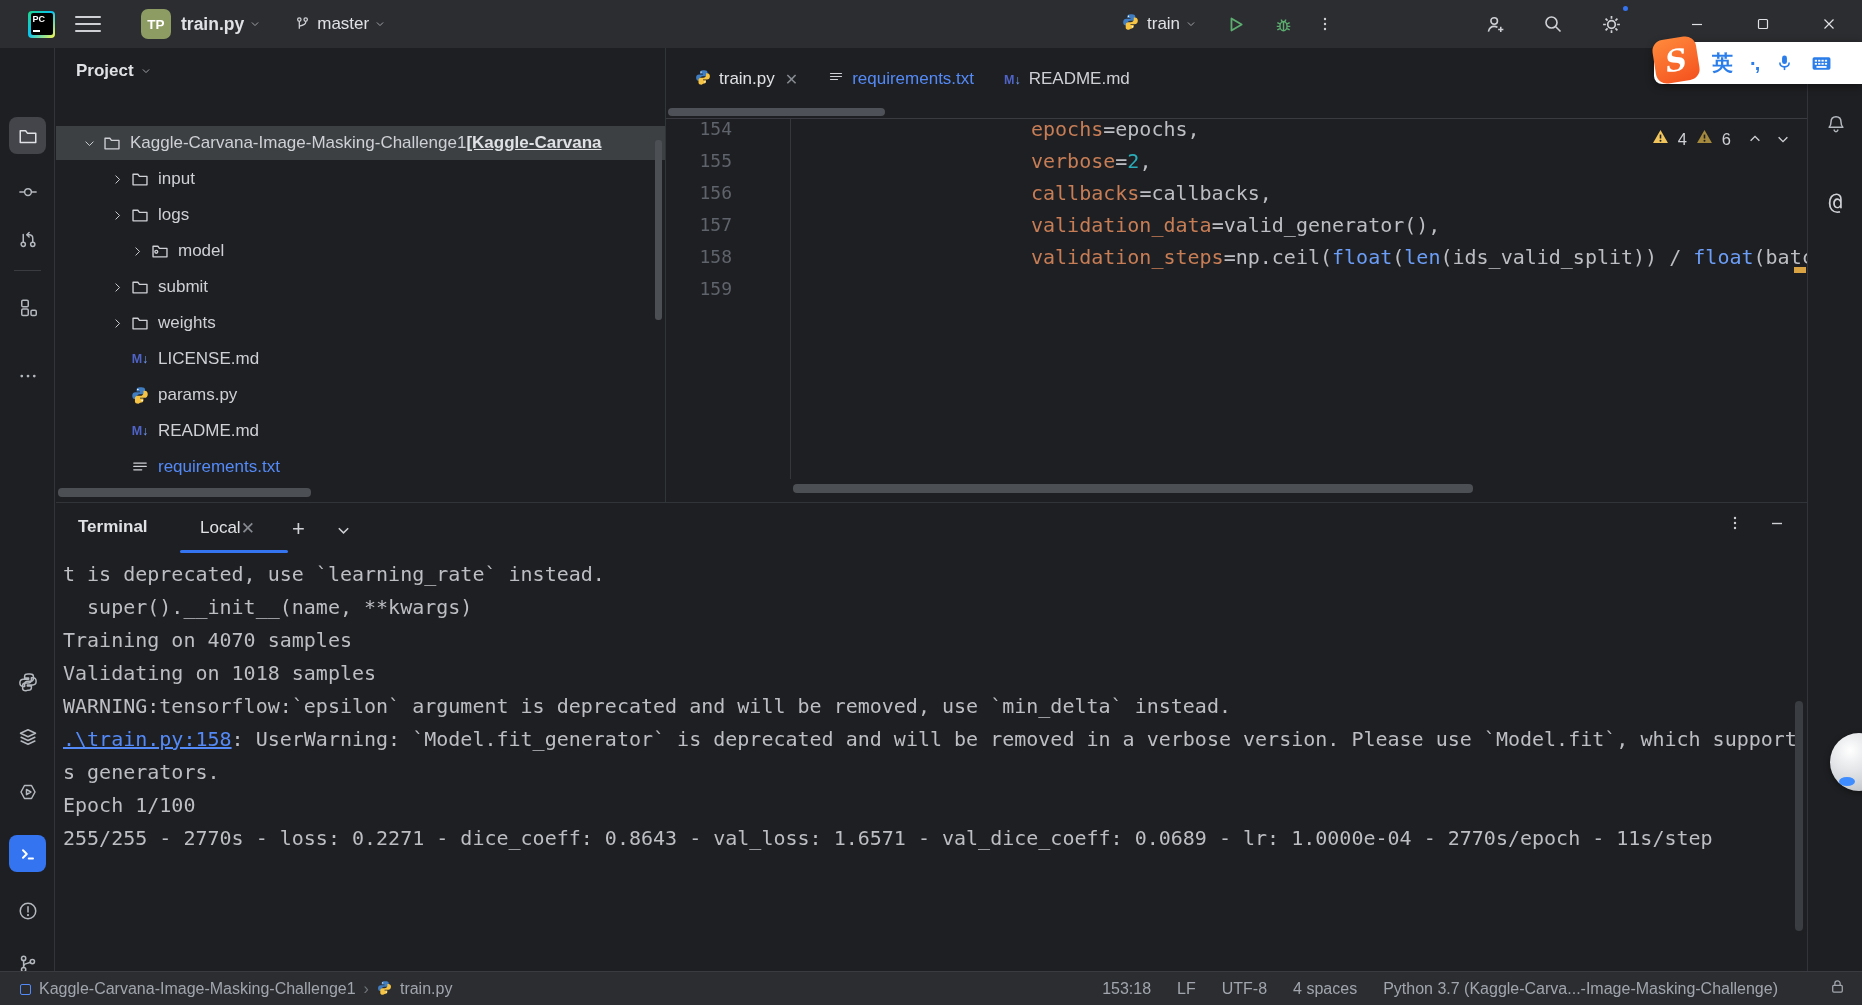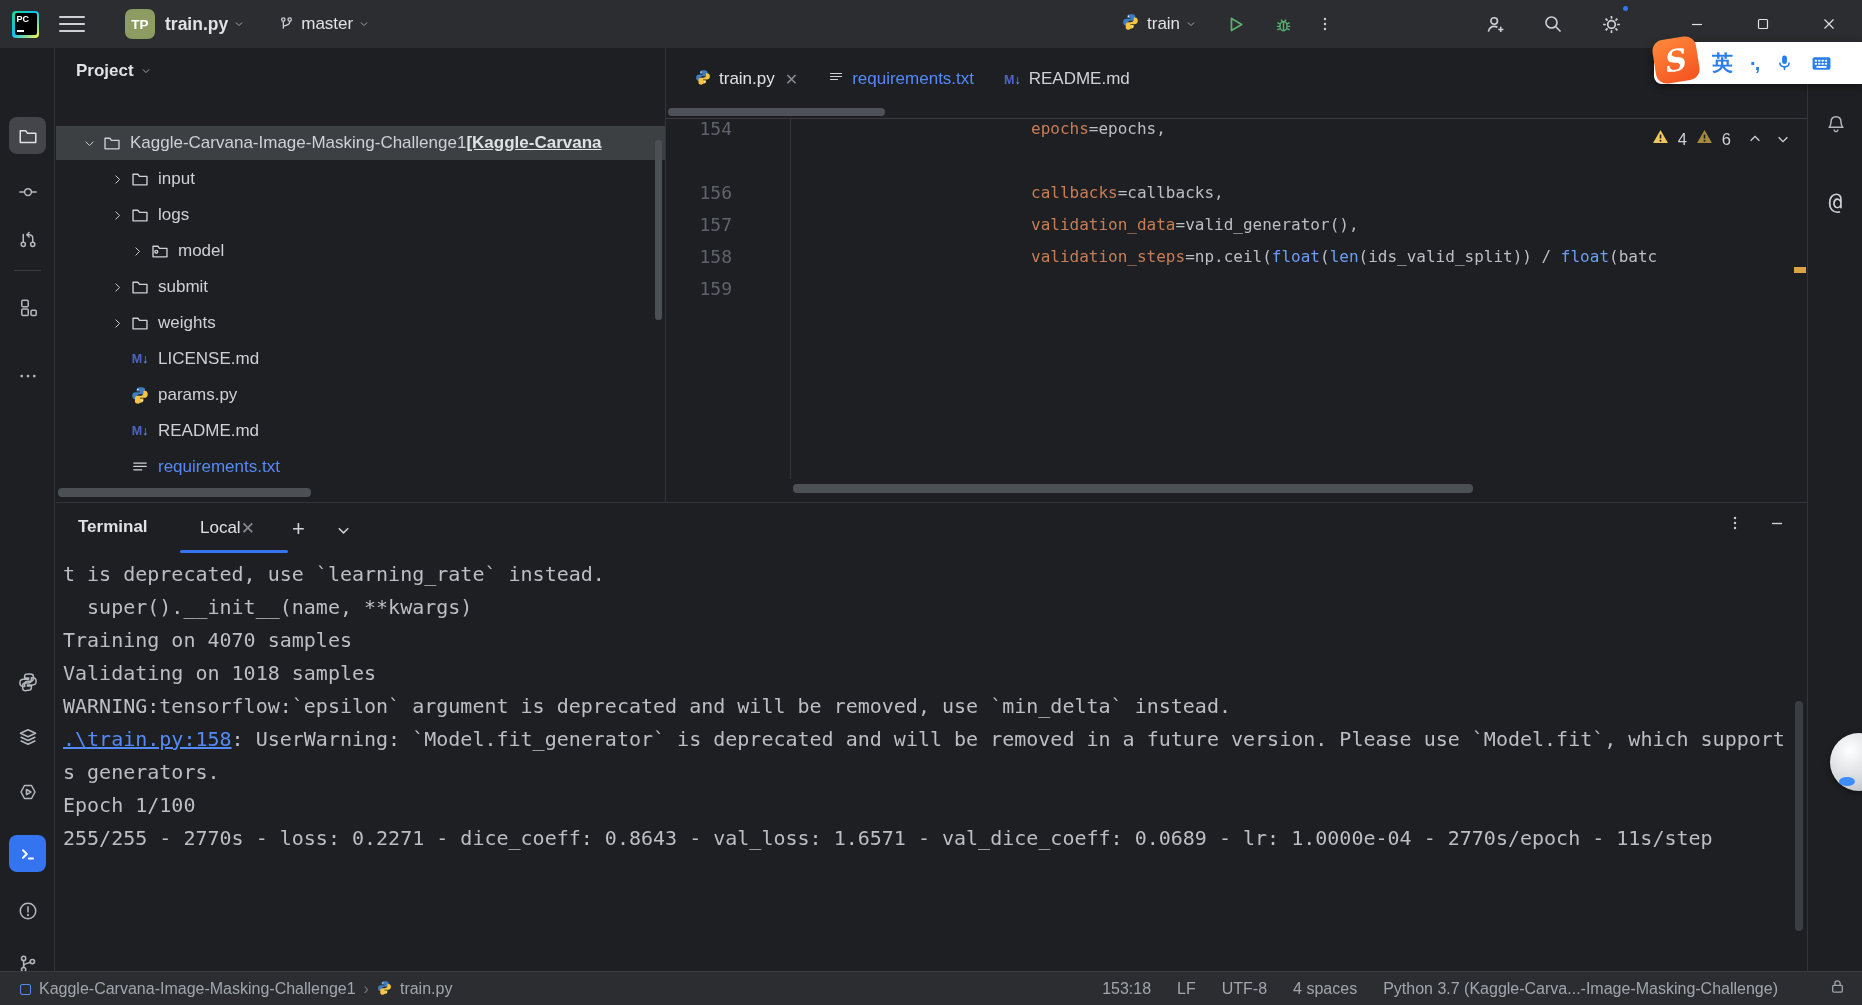--- a/index.html
+++ b/index.html
@@ -8,21 +8,21 @@
     position:relative; overflow:hidden;
     background:#1e1f22; color:#ced0d6;
     font-family:"Liberation Sans", sans-serif;
     font-size:17px;
   }
   .mono { font-family:"DejaVu Sans Mono", monospace; }
 
   
   .titlebar { position:absolute; left:0; top:0; width:1862px; height:48px; background:#2b2d30; }
   .tb-left { position:absolute; left:12px; top:0; height:48px; display:flex; align-items:center; }
-  .pc-logo { width:27px; height:27px; border-radius:4px; background:linear-gradient(135deg,#21d789,#07c3f2 45%,#fcf84a); position:relative; margin-right:20px; }
+  .pc-logo { width:27px; height:27px; border-radius:4px; background:linear-gradient(135deg,#21d789,#07c3f2 45%,#fcf84a); position:relative; margin-right:20px;margin-left:16px; }
   .pc-logo .inner { position:absolute; inset:2.5px; background:#000; border-radius:2px; color:#fff; font-size:9px; font-weight:bold; padding:1px 0 0 2px; }
   .pc-logo .inner::after { content:""; position:absolute; left:2px; bottom:3px; width:7px; height:2px; background:#fff; }
   .hamburger { width:26px; display:flex; flex-direction:column; gap:5px; margin-right:40px; cursor:pointer; }
   .hamburger span { height:2px; background:#ced0d6; border-radius:1px; }
   .tp-badge { width:30px; height:30px; border-radius:7px; background:#8d9c62; color:#fff; font-weight:bold; font-size:13.5px; display:flex; align-items:center; justify-content:center; margin-right:10px; }
   .tb-item { display:flex; align-items:center; gap:6px; color:#dfe1e5; cursor:pointer; }
   .tb-proj-name { font-weight:bold; font-size:17.5px; }
   .chev { width:10px; height:10px; }
   .tb-branch { margin-left:34px; }
   .tb-run { position:absolute; left:1122px; top:0; height:48px; display:flex; align-items:center; }
@@ -74,21 +74,21 @@
   .ed-tab.active .t-label { color:#dfe1e5; }
   .ed-tab .t-label.modified { color:#548af7; }
   .t-close { color:#868a91; font-size:16px; margin-left:2px; }
   .tab-more { position:absolute; right:28px; top:70px; color:#ced0d6; cursor:pointer; }
   .tab-thumb { position:absolute; left:668px; top:108px; width:217px; height:8px; border-radius:4px; background:#4e5157; }
   .tab-border { position:absolute; left:666px; top:118px; width:1141px; height:1px; background:#393b40; }
   .editor-code { position:absolute; left:666px; top:119px; width:1141px; height:360px; overflow:hidden; }
   .gutter-line { position:absolute; left:124px; top:0; bottom:0; width:1px; background:#35373b; }
   .code-row { position:absolute; left:0; width:100%; height:32px; line-height:32px; white-space:pre; }
   .ln { position:absolute; left:0; width:66px; text-align:right; color:#5f636b; font-size:18px; }
-  .code-text { position:absolute; left:365px; font-size:16px; }
+  .code-text { position:absolute; left:365px; font-size:20px; }
   .seg-plain { color:#bcbec4; }
   .seg-param { color:#c77d55; }
   .seg-number { color:#2aacb8; }
   .seg-builtin { color:#6c9ef8; }
   .seg-link { color:#548af7; text-decoration:underline; cursor:pointer; }
   .inspections { position:absolute; top:128px; right:72px; display:flex; align-items:center; gap:9px; }
   .insp-count { color:#ced0d6; font-size:16.5px; }
   .insp-nav { display:flex; align-items:center; gap:14px; margin-left:8px; color:#ced0d6; cursor:pointer; }
   .ed-hscroll { position:absolute; left:793px; top:484px; width:680px; height:9px; border-radius:4px; background:#4c4f54; }
   .pp-vscroll { position:absolute; left:655px; top:140px; width:7px; height:180px; border-radius:3px; background:#4c4f54; }
@@ -508,20 +508,21 @@
       <circle cx="8" cy="8" r="1.1"></circle>
       <circle cx="8" cy="13" r="1.1"></circle>
     </svg>
 </div>
 <div class="tab-thumb"></div>
 <div class="tab-border"></div>
 
 <div class="editor-code mono" id="editor-code">
   <div class="gutter-line"></div>
 <div class="code-row" style="top: -6px;"><span class="ln">154</span><span class="code-text"><span class="seg-param">epochs</span><span class="seg-plain">=epochs,</span></span></div>
+    <div class="code-row" style="top: 26px;"><span class="ln">155</span><span class="code-text"><span class="seg-param">verbose</span><span class="seg-plain">=</span><span class="seg-number">2</span><span class="seg-plain">,</span></span></div>
     <div class="code-row" style="top: 58px;"><span class="ln">156</span><span class="code-text"><span class="seg-param">callbacks</span><span class="seg-plain">=callbacks,</span></span></div>
     <div class="code-row" style="top: 90px;"><span class="ln">157</span><span class="code-text"><span class="seg-param">validation_data</span><span class="seg-plain">=valid_generator(),</span></span></div>
     <div class="code-row" style="top: 122px;"><span class="ln">158</span><span class="code-text"><span class="seg-param">validation_steps</span><span class="seg-plain">=np.ceil(</span><span class="seg-builtin">float</span><span class="seg-plain">(</span><span class="seg-builtin">len</span><span class="seg-plain">(ids_valid_split)) / </span><span class="seg-builtin">float</span><span class="seg-plain">(batc</span></span></div>
     <div class="code-row" style="top: 154px;"><span class="ln">159</span><span class="code-text"></span></div>
   </div>
 
 <div class="inspections" id="inspections">
     <span><svg width="17" height="17" viewBox="0 0 16 16">
         <path d="M8 1.8 15 14H1z" fill="#f2c55c"></path>
         <path d="M8 6.2v3.7" stroke="#1e1f22" stroke-width="1.5"></path>
@@ -570,21 +571,21 @@
           <path d="M3 8.5h10"></path>
         </svg>
     </div>
   </div>
   <div class="term-lines mono" id="term-lines">
       <div class="term-line"><span class="seg-plain">t is deprecated, use `learning_rate` instead.</span></div>
       <div class="term-line"><span class="seg-plain">  super().__init__(name, **kwargs)</span></div>
       <div class="term-line"><span class="seg-plain">Training on 4070 samples</span></div>
       <div class="term-line"><span class="seg-plain">Validating on 1018 samples</span></div>
       <div class="term-line"><span class="seg-plain">WARNING:tensorflow:`epsilon` argument is deprecated and will be removed, use `min_delta` instead.</span></div>
-      <div class="term-line"><span class="seg-link">.\train.py:158</span><span class="seg-plain">: UserWarning: `Model.fit_generator` is deprecated and will be removed in a future version. Please use `Model.fit`, which support</span></div>
+      <div class="term-line"><span class="seg-link">.\train.py:158</span><span class="seg-plain">: UserWarning: `Model.fit_generator` is deprecated and will be removed in a verbose version. Please use `Model.fit`, which support</span></div>
       <div class="term-line"><span class="seg-plain">s generators.</span></div>
       <div class="term-line"><span class="seg-plain">Epoch 1/100</span></div>
       <div class="term-line"><span class="seg-plain">255/255 - 2770s - loss: 0.2271 - dice_coeff: 0.8643 - val_loss: 1.6571 - val_dice_coeff: 0.0689 - lr: 1.0000e-04 - 2770s/epoch - 11s/step</span></div>
     </div>
   <div class="term-vscroll"></div>
 </div>
 
 <div class="statusbar">
   <div class="sb-left">
     <span class="sb-sq"></span>

